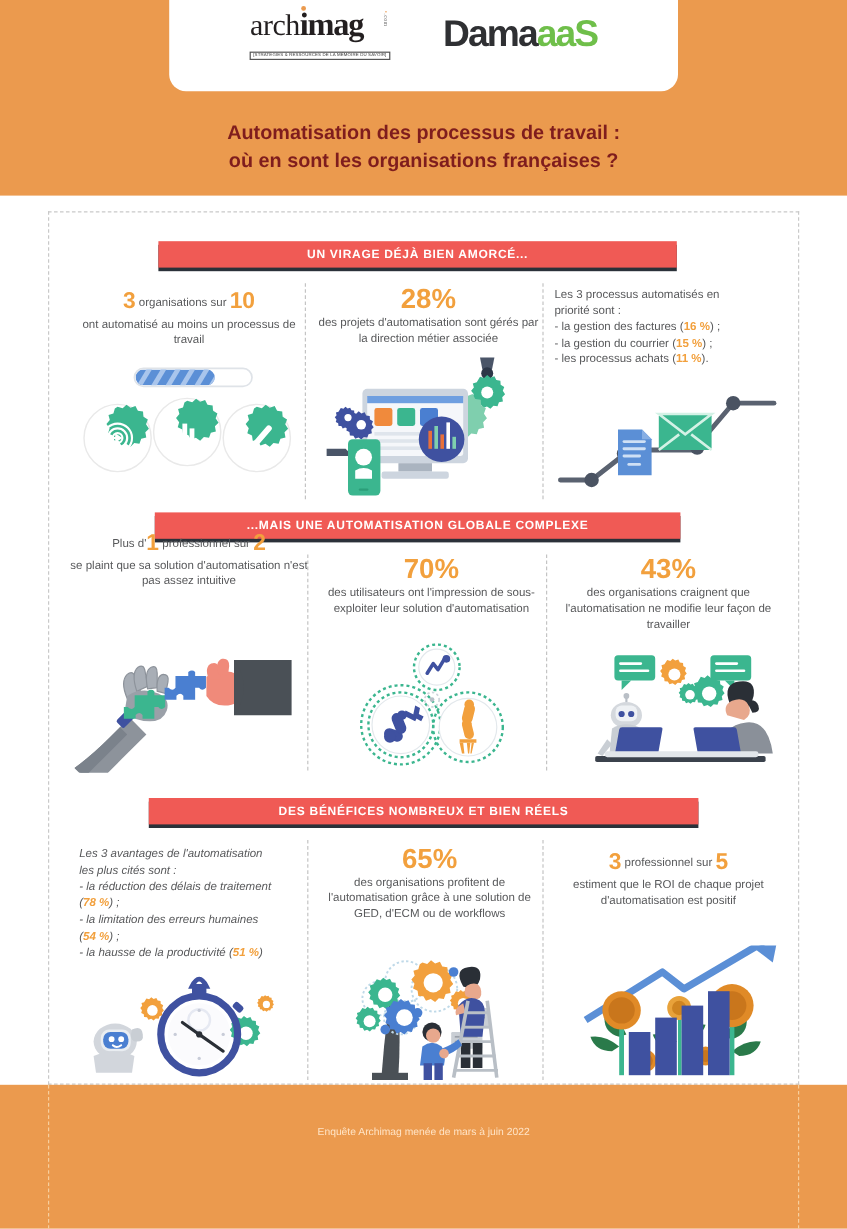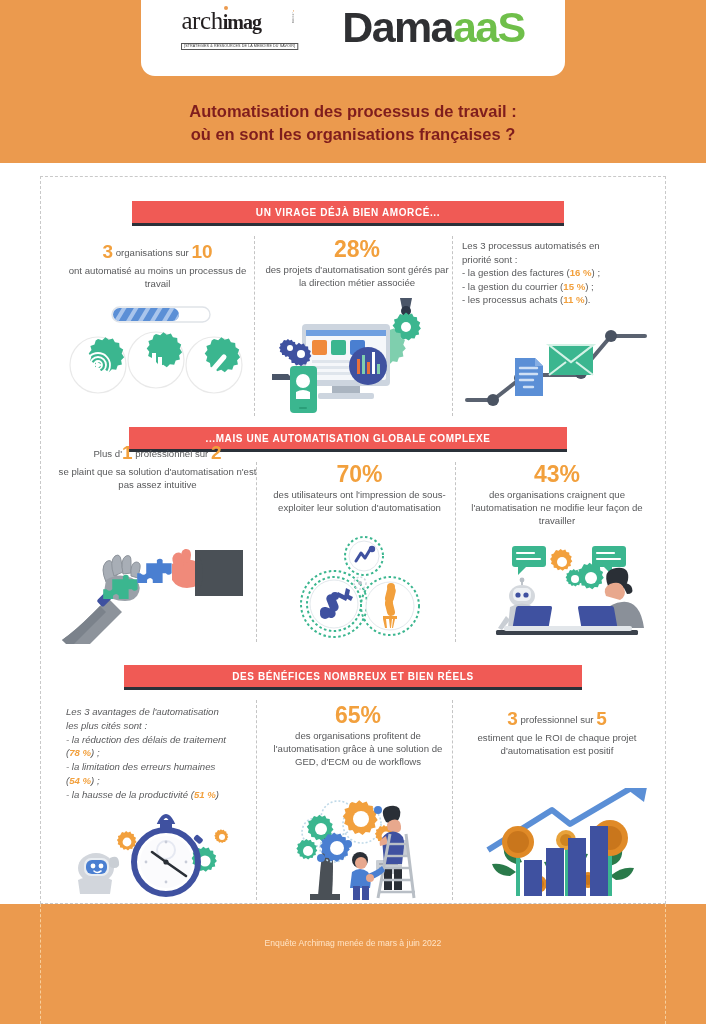--- a/index.html
+++ b/index.html
@@ -29,40 +29,40 @@
     display: flex; align-items: center; justify-content: center;
     gap: 26px;
   }
   .logo-archimag { position: relative; padding-top: 4px; }
   .la-top {
     font-family: "Liberation Serif", serif;
     font-size: 25px; color: #231f20; letter-spacing: -0.4px;
     line-height: 1; position: relative; white-space: nowrap;
   }
   .la-top .lite { font-weight: 400; }
-  .la-top .bold { font-weight: 700; font-size: 20px; letter-spacing: -1px; }
+  .la-top .bold { font-weight: 700; font-size: 27px; letter-spacing: -1px; }
   .la-dot {
     position: absolute; width: 4px; height: 4px; border-radius: 50%;
     background: #eb9a4e; left: 43px; top: -2px;
   }
   .la-com {
     position: absolute; right: -13px; top: 2px;
     font-size: 5px; color: #6d6d6d; transform: rotate(90deg);
     transform-origin: left top; letter-spacing: 0.3px;
   }
   .la-com .cdot { color: #eb9a4e; }
   .la-tag {
     margin-top: 1px;
     font-size: 3.6px; color: #333; letter-spacing: 0.1px;
     border: 0.6px solid #555; display: inline-block;
     padding: 1px 2px; white-space: nowrap; line-height: 1;
     transform: scaleX(1.02); transform-origin: left;
   }
   .logo-damaaas {
-    font-size: 43px; font-weight: 700; letter-spacing: -1.6px;
+    font-size: 31px; font-weight: 700; letter-spacing: -1.6px;
     line-height: 1; white-space: nowrap; margin-left: 20px;
   }
   .logo-damaaas .dark { color: #2f3033; }
   .logo-damaaas .green { color: #6fbf4a; }
 
   .title-block {
     position: absolute; left: 0; top: 100px; width: 706px;
     text-align: center; color: #7f1d1d;
     font-size: 16.5px; font-weight: 700; line-height: 1.42;
   }

